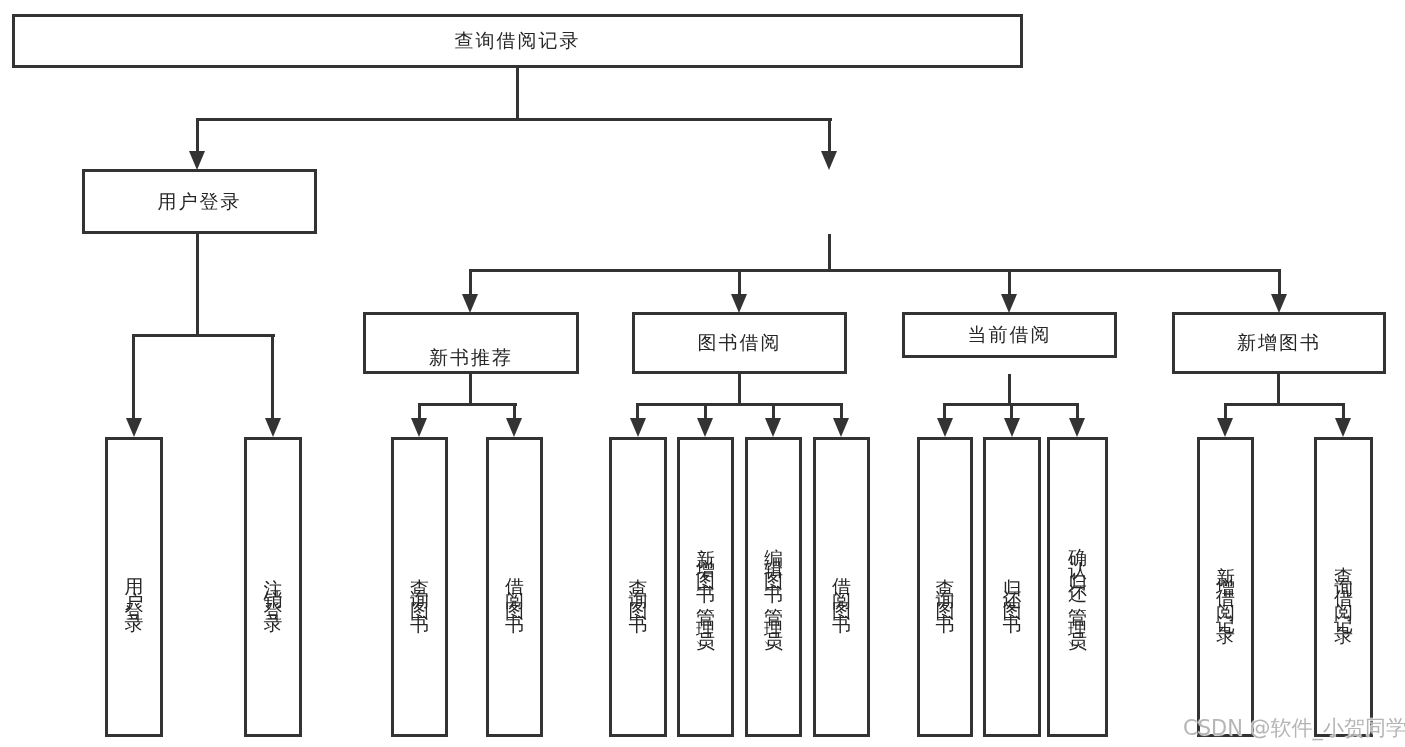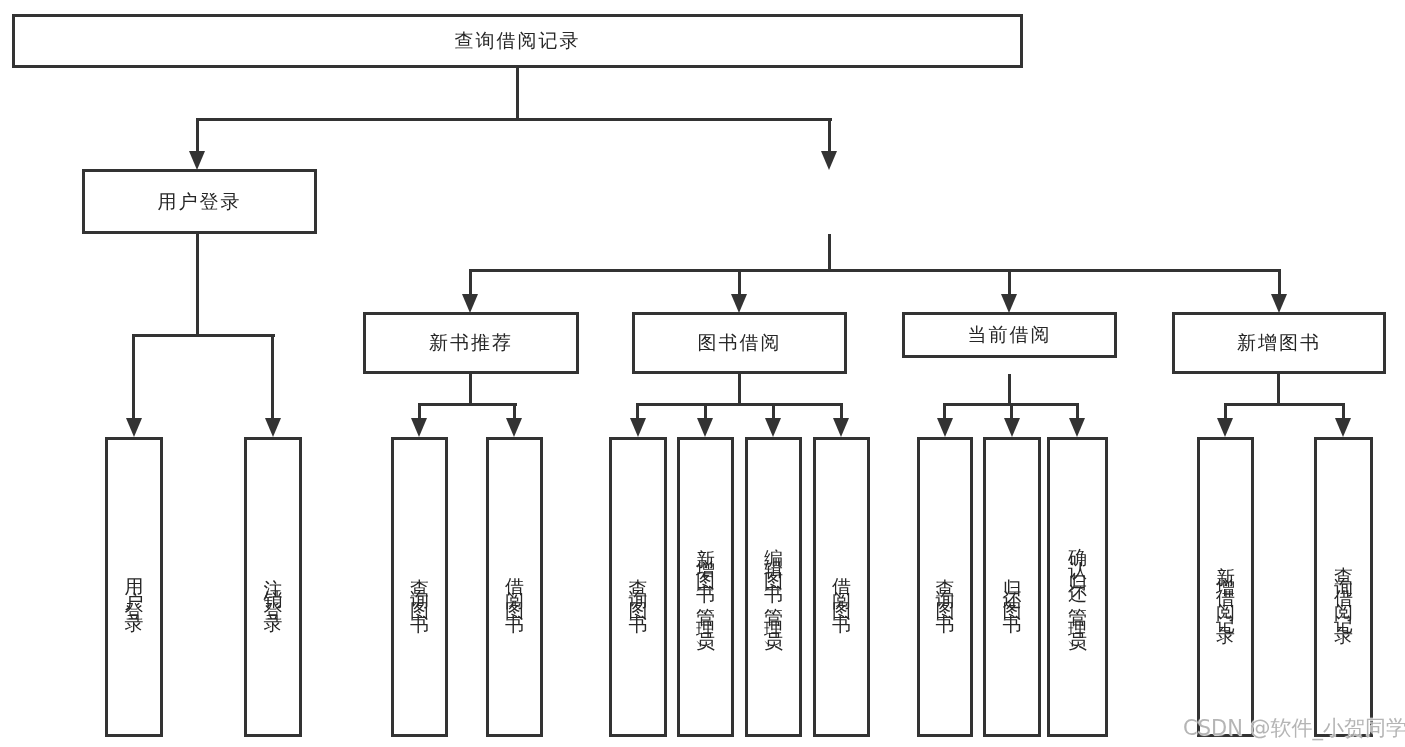--- a/index.html
+++ b/index.html
@@ -60,21 +60,21 @@
   <div class="line" style="left:469px; top:269px; width:812px; height:3px;"></div>
   <div class="line" style="left:469px; top:269px; width:3px; height:27px;"></div>
   <div class="line" style="left:738px; top:269px; width:3px; height:27px;"></div>
   <div class="line" style="left:1008px; top:269px; width:3px; height:27px;"></div>
   <div class="line" style="left:1278px; top:269px; width:3px; height:27px;"></div>
   <div class="arw" style="left:462px; top:294px;"></div>
   <div class="arw" style="left:731px; top:294px;"></div>
   <div class="arw" style="left:1001px; top:294px;"></div>
   <div class="arw" style="left:1271px; top:294px;"></div>
 
-  <div class="box" style="left:363px; top:312px; width:216px; height:62px;">
+  <div class="box" style="left:363px; top:312px; width:216px; height:62px;align-items:flex-end;">
     <span class="lbl">新书推荐</span>
   </div>
   <div class="box" style="left:632px; top:312px; width:215px; height:62px;">
     <span class="lbl">图书借阅</span>
   </div>
   <div class="box" style="left:902px; top:312px; width:215px; height:46px;">
     <span class="lbl">当前借阅</span>
   </div>
   <div class="box" style="left:1172px; top:312px; width:214px; height:62px;">
     <span class="lbl">新增图书</span>

